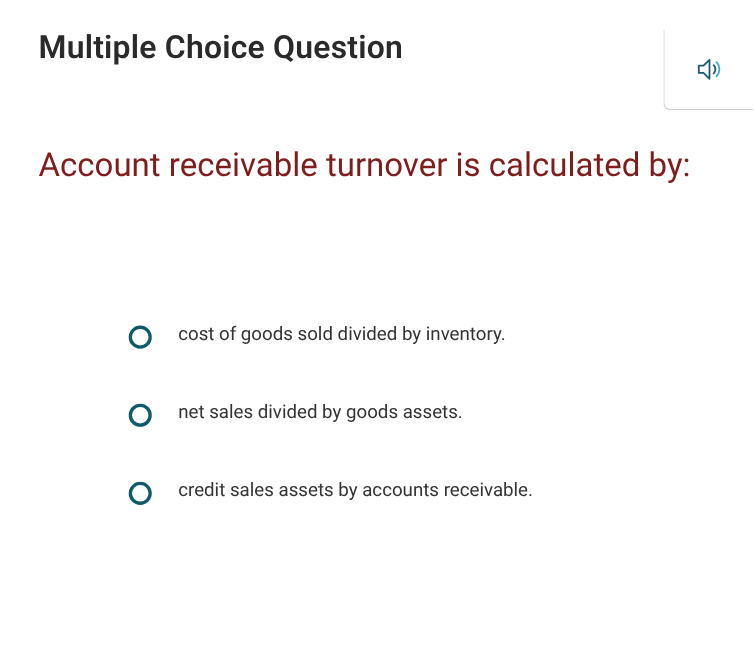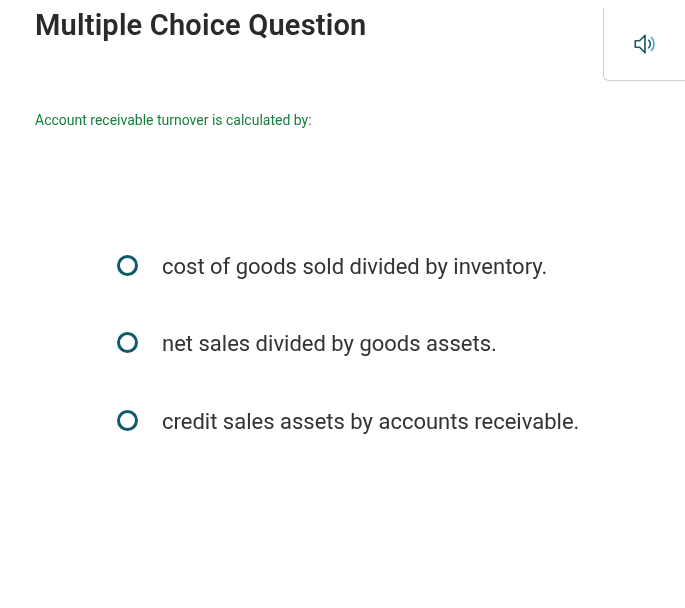--- a/index.html
+++ b/index.html
@@ -13,20 +13,21 @@
       height: 608px;
       background: #fff;
       position: relative;
       color: #333;
     }
     .header {
       display: flex;
       align-items: flex-start;
       justify-content: space-between;
       padding: 8px 0 0 35px;
+      margin-top: 19px;
     }
     .title {
       font-size: 29px;
       font-weight: 600;
       color: #2a2a2a;
       letter-spacing: 0.2px;
     }
     .audio-button {
       border: 1px solid #d0d0d0;
       border-right: none;
@@ -38,22 +39,22 @@
       align-items: center;
       justify-content: center;
       cursor: pointer;
       background: #fff;
     }
     .audio-button svg {
       width: 26px;
       height: 26px;
     }
     .question-text {
-      font-size: 14px;
-      color: #15803d;
+      font-size: 30px;
+      color: #7f1d1d;
       padding: 30px 34px 0 35px;
       line-height: 1.4;
     }
     .options {
       padding: 120px 40px 0 117px;
     }
     .option {
       display: flex;
       align-items: flex-start;
       margin-bottom: 46px;
@@ -62,21 +63,21 @@
     .radio-circle {
       width: 21px;
       height: 21px;
       border: 3px solid #0f5a6b;
       border-radius: 50%;
       flex-shrink: 0;
       margin-right: 24px;
       margin-top: 4px;
     }
     .option-text {
-      font-size: 22px;
+      font-size: 17px;
       color: #333;
       line-height: 1.45;
     }
   </style>
 </head>
 <body>
 
 <div class="header">
   <h1 class="title">Multiple Choice Question</h1>
   <div class="audio-button">

